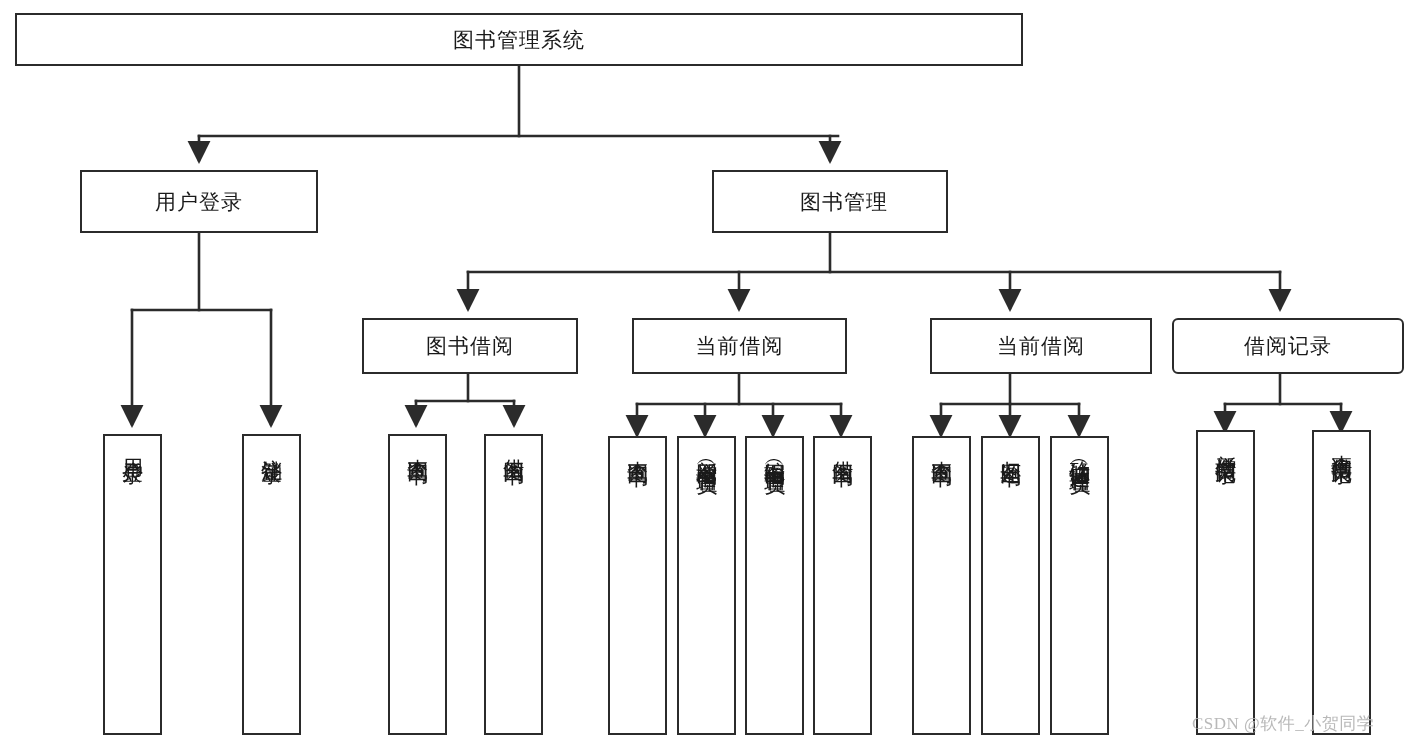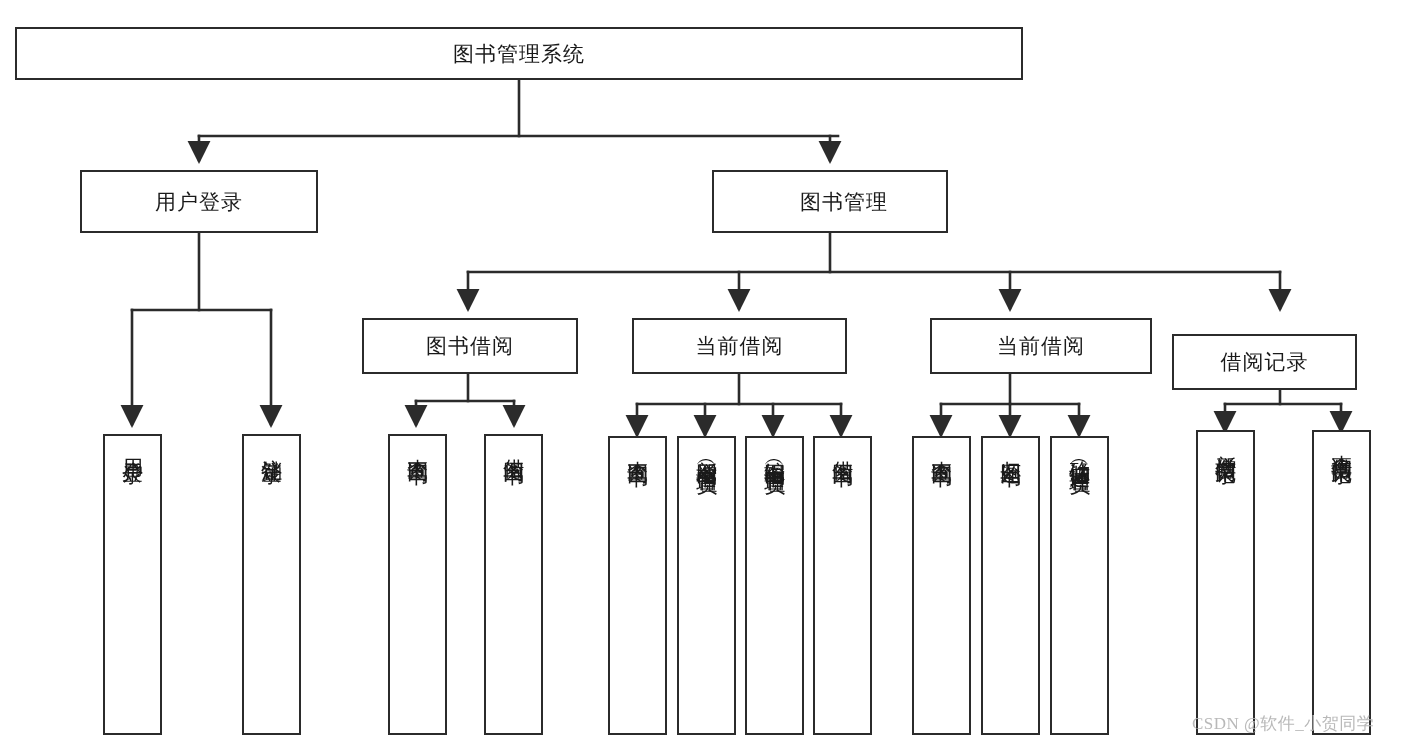--- a/index.html
+++ b/index.html
@@ -113,41 +113,41 @@
       <path d="M 1010 404 L 1010 434" marker-end="url(#arrow)"></path>
       <path d="M 1079 404 L 1079 434" marker-end="url(#arrow)"></path>
 
       <path d="M 1280 374 L 1280 404"></path>
       <path d="M 1225 404 L 1341 404"></path>
       <path d="M 1225 404 L 1225 430" marker-end="url(#arrow)"></path>
       <path d="M 1341 404 L 1341 430" marker-end="url(#arrow)"></path>
     </g>
   </svg>
 
-  <div class="node h" style="left:15px;top:27px;width:1008px;height:53px;">
+  <div class="node h" style="left:15px;top:13px;width:1008px;height:53px;">
     <span>图书管理系统</span>
   </div>
 
   <div class="node h" style="left:80px;top:170px;width:238px;height:63px;">
     <span>用户登录</span>
   </div>
   <div class="node h" style="left:712px;top:170px;width:236px;height:63px;padding-left:28px;">
     <span>图书管理</span>
   </div>
 
   <div class="node h" style="left:362px;top:318px;width:216px;height:56px;">
     <span>图书借阅</span>
   </div>
   <div class="node h" style="left:632px;top:318px;width:215px;height:56px;">
     <span>当前借阅</span>
   </div>
   <div class="node h" style="left:930px;top:318px;width:222px;height:56px;text-align:center;">
     <span>当前借阅</span>
   </div>
-  <div class="node h" style="left:1172px;top:334px;width:185px;height:56px;">
+  <div class="node h" style="left:1172px;top:318px;width:232px;height:56px;border-radius:6px;">
     <span>借阅记录</span>
   </div>
 
   <div class="node leaf" style="left:103px;top:434px;width:59px;height:301px;">
     <span class="vtext">用户登录</span>
   </div>
   <div class="node leaf" style="left:242px;top:434px;width:59px;height:301px;">
     <span class="vtext">注销登录</span>
   </div>
 

